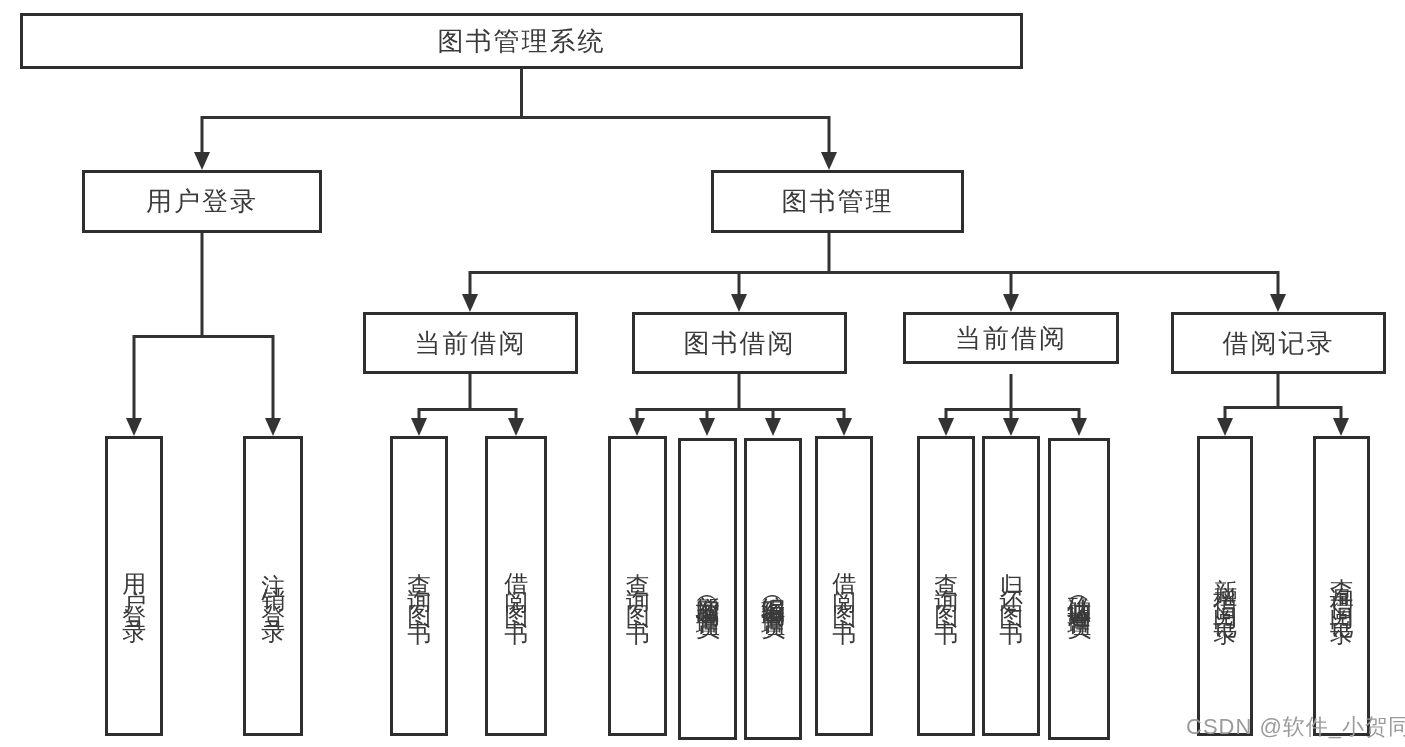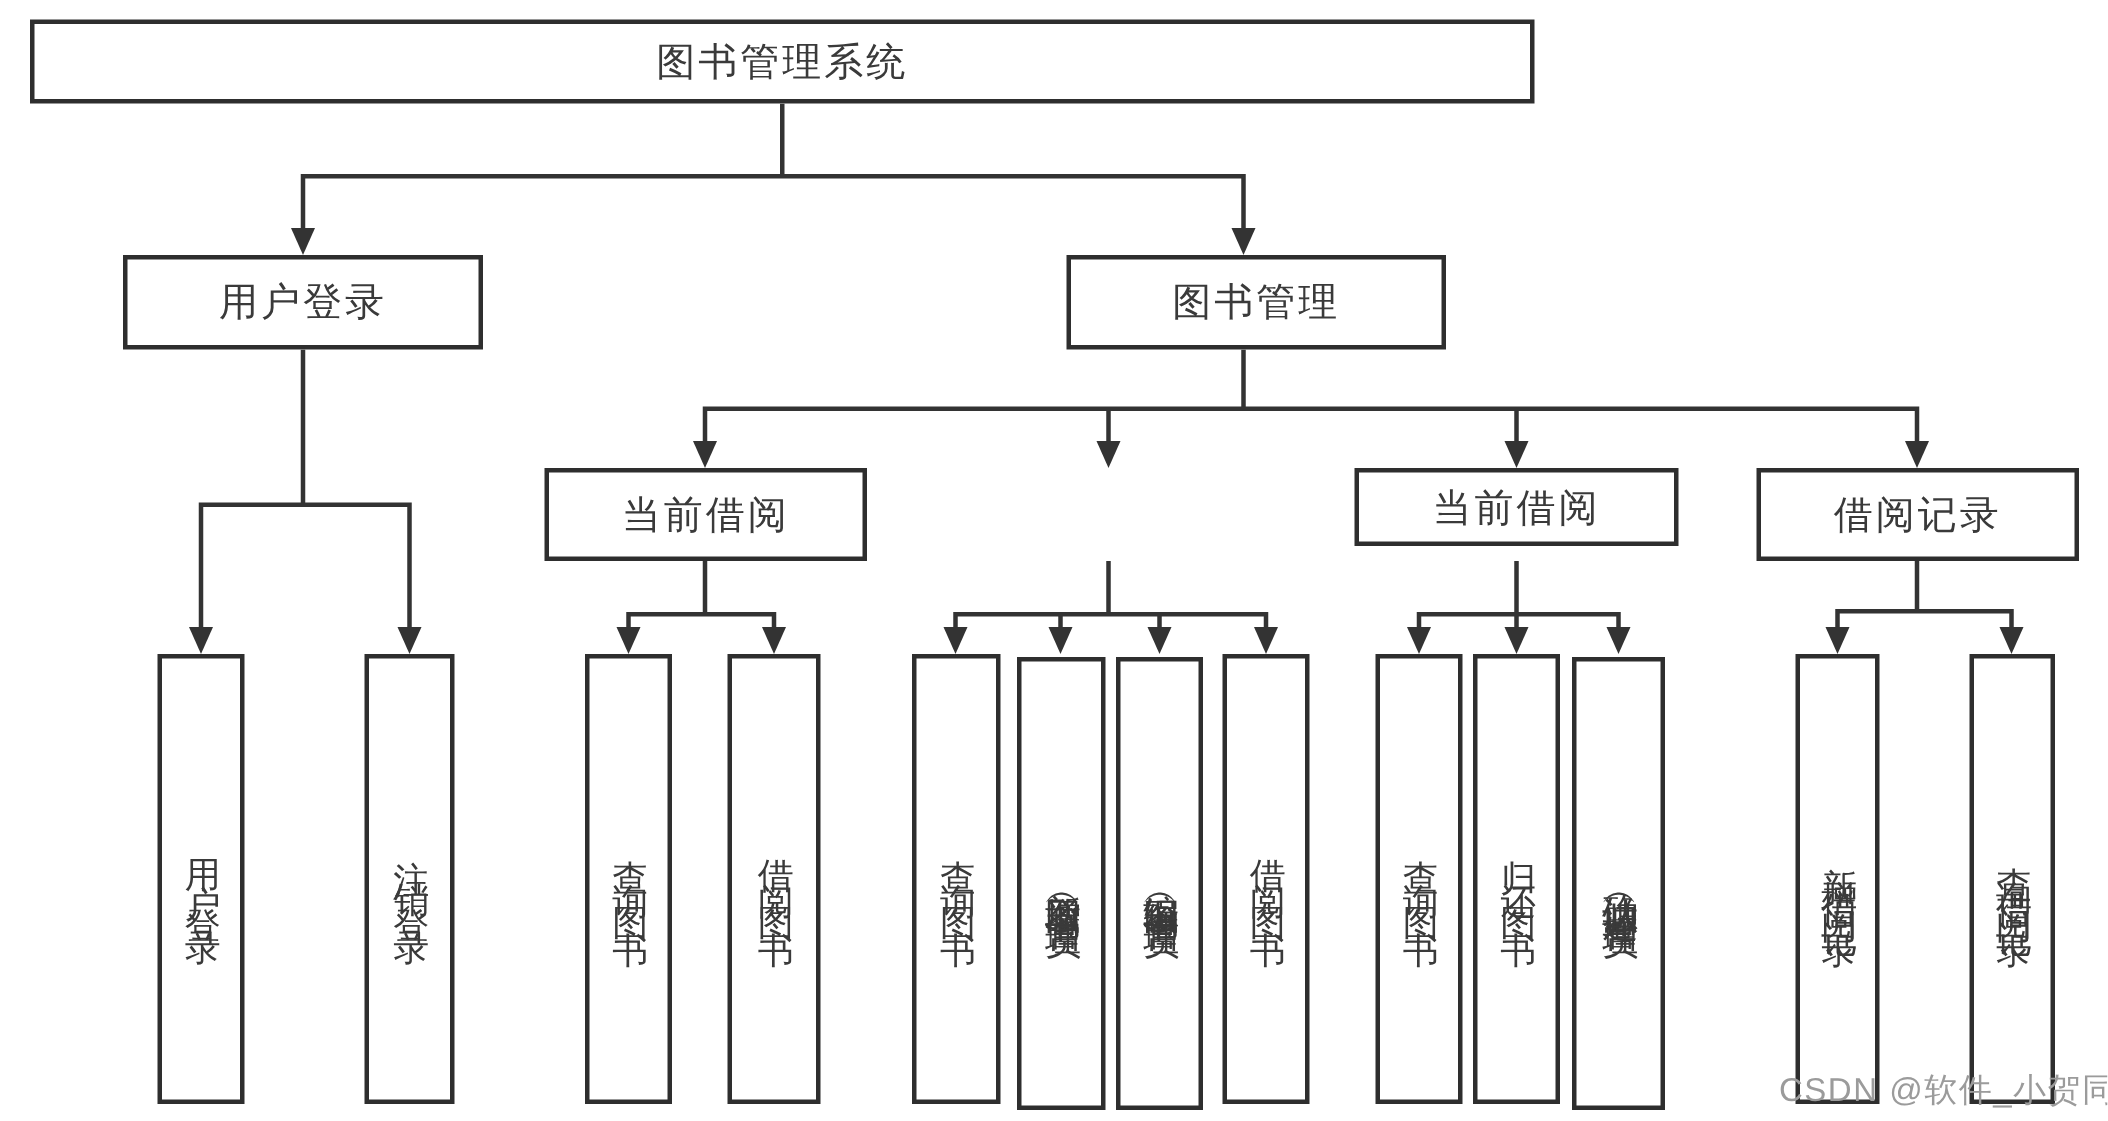--- a/index.html
+++ b/index.html
@@ -89,20 +89,23 @@
   <div class="box hbox" style="left:82px;top:170px;width:240px;height:63px;">
     <span>用户登录</span>
   </div>
   <div class="box hbox" style="left:711px;top:170px;width:253px;height:63px;">
     <span>图书管理</span>
   </div>
 
   <div class="box hbox" style="left:363px;top:312px;width:215px;height:62px;">
     <span>当前借阅</span>
   </div>
+  <div class="box hbox" style="left:632px;top:312px;width:215px;height:62px;">
+    <span>图书借阅</span>
+  </div>
   <div class="box hbox" style="left:903px;top:312px;width:216px;height:52px;">
     <span>当前借阅</span>
   </div>
   <div class="box hbox" style="left:1171px;top:312px;width:215px;height:62px;">
     <span>借阅记录</span>
   </div>
 
   <div class="box vbox ls-wide" style="left:105px;top:436px;width:58px;height:300px;">
     <span>用户登录</span>
   </div>

